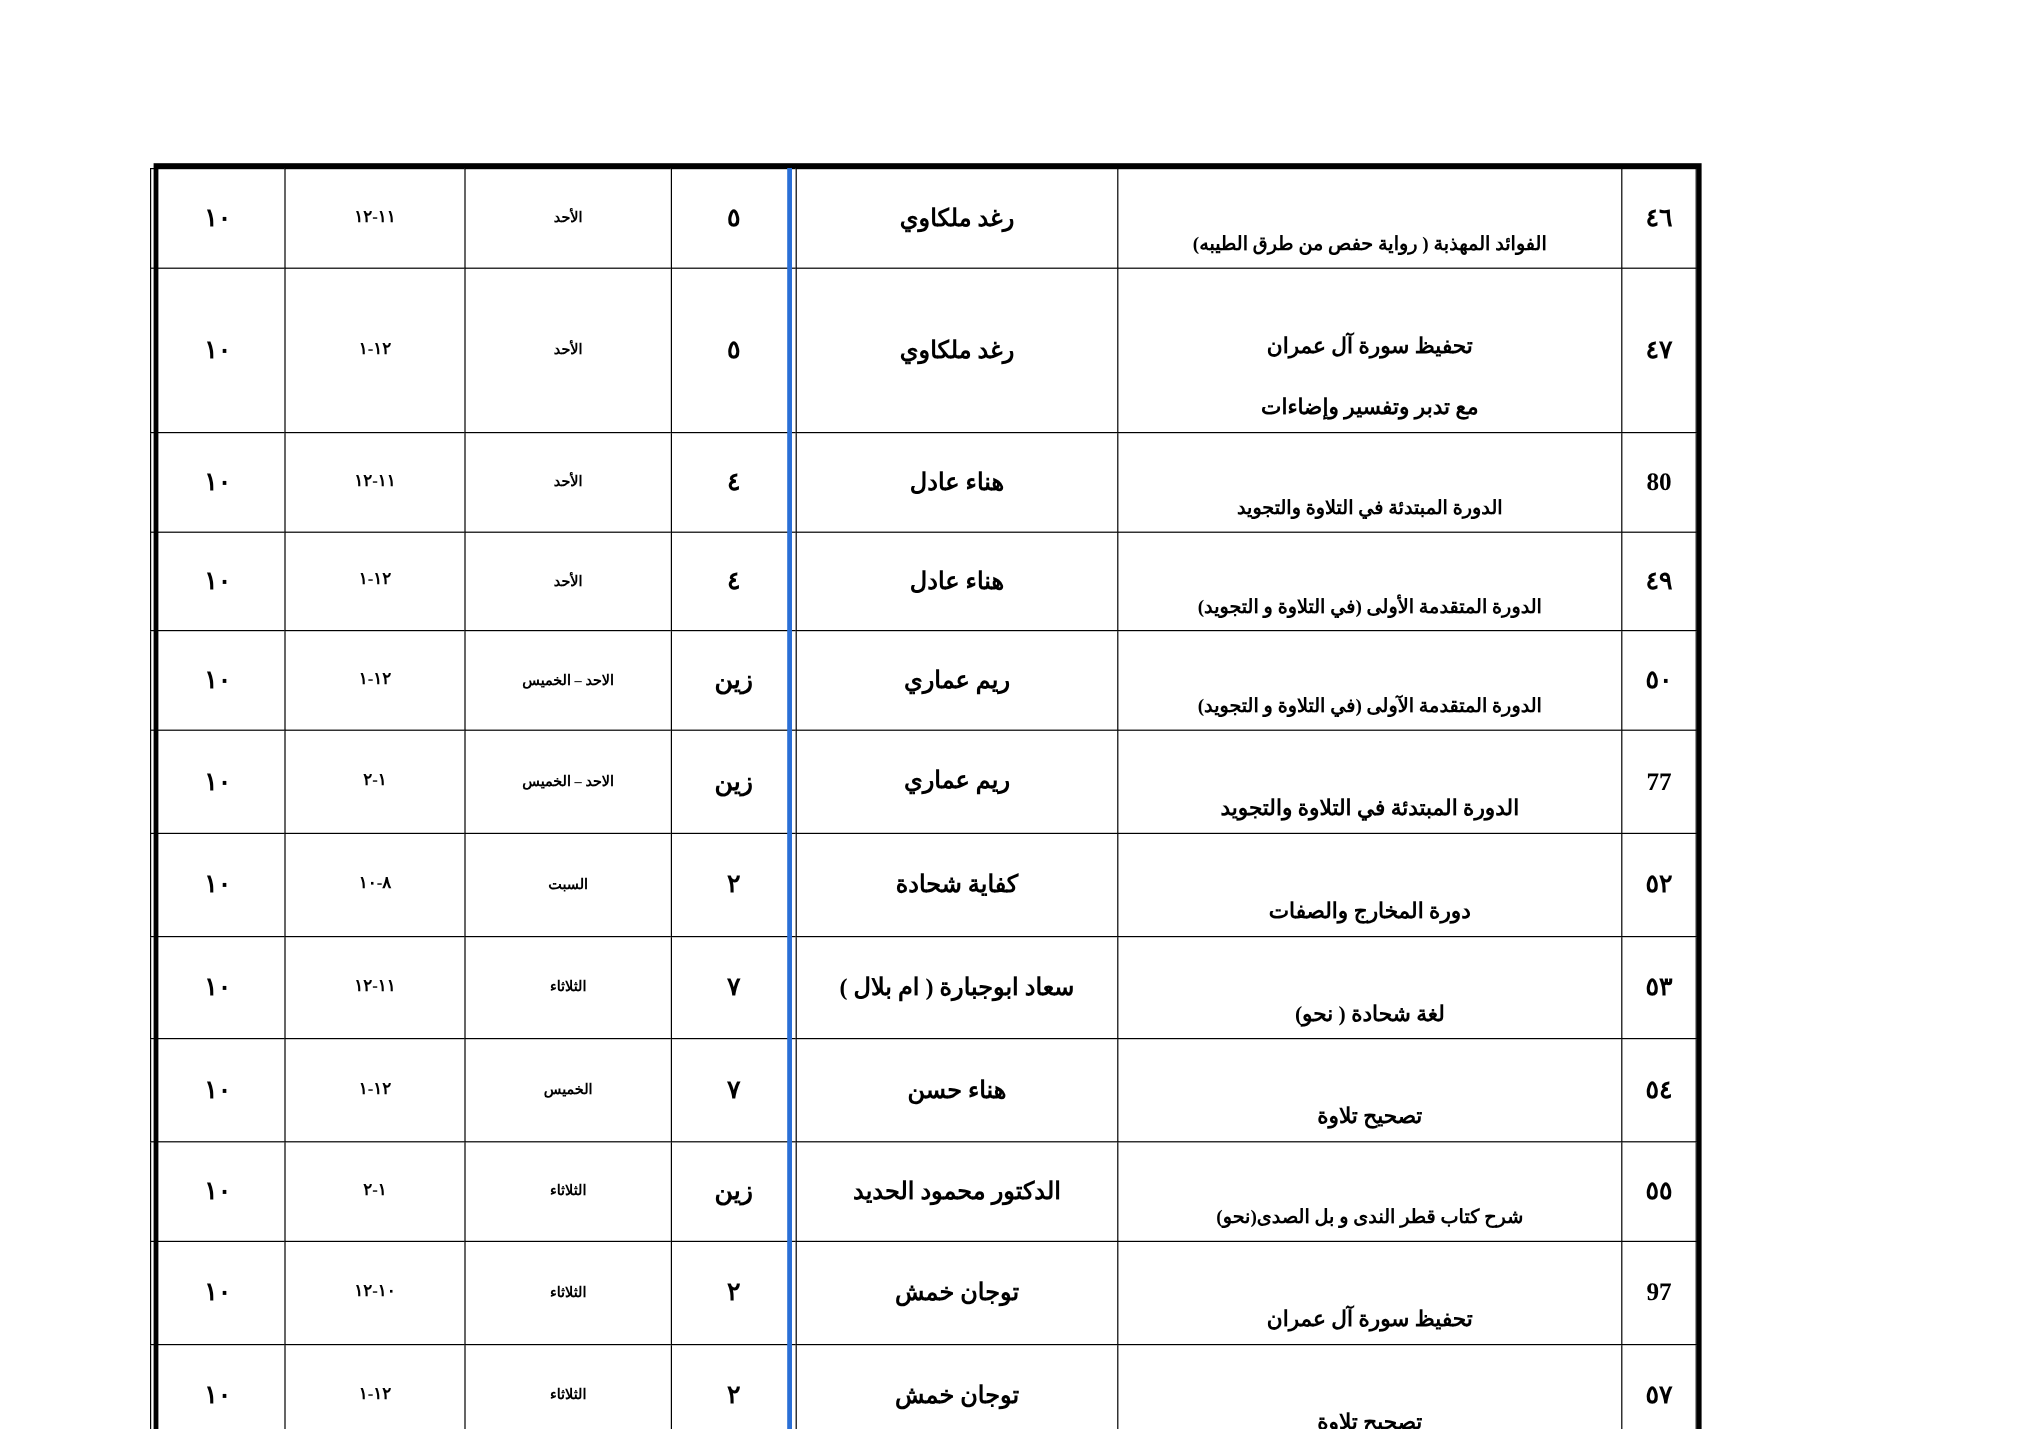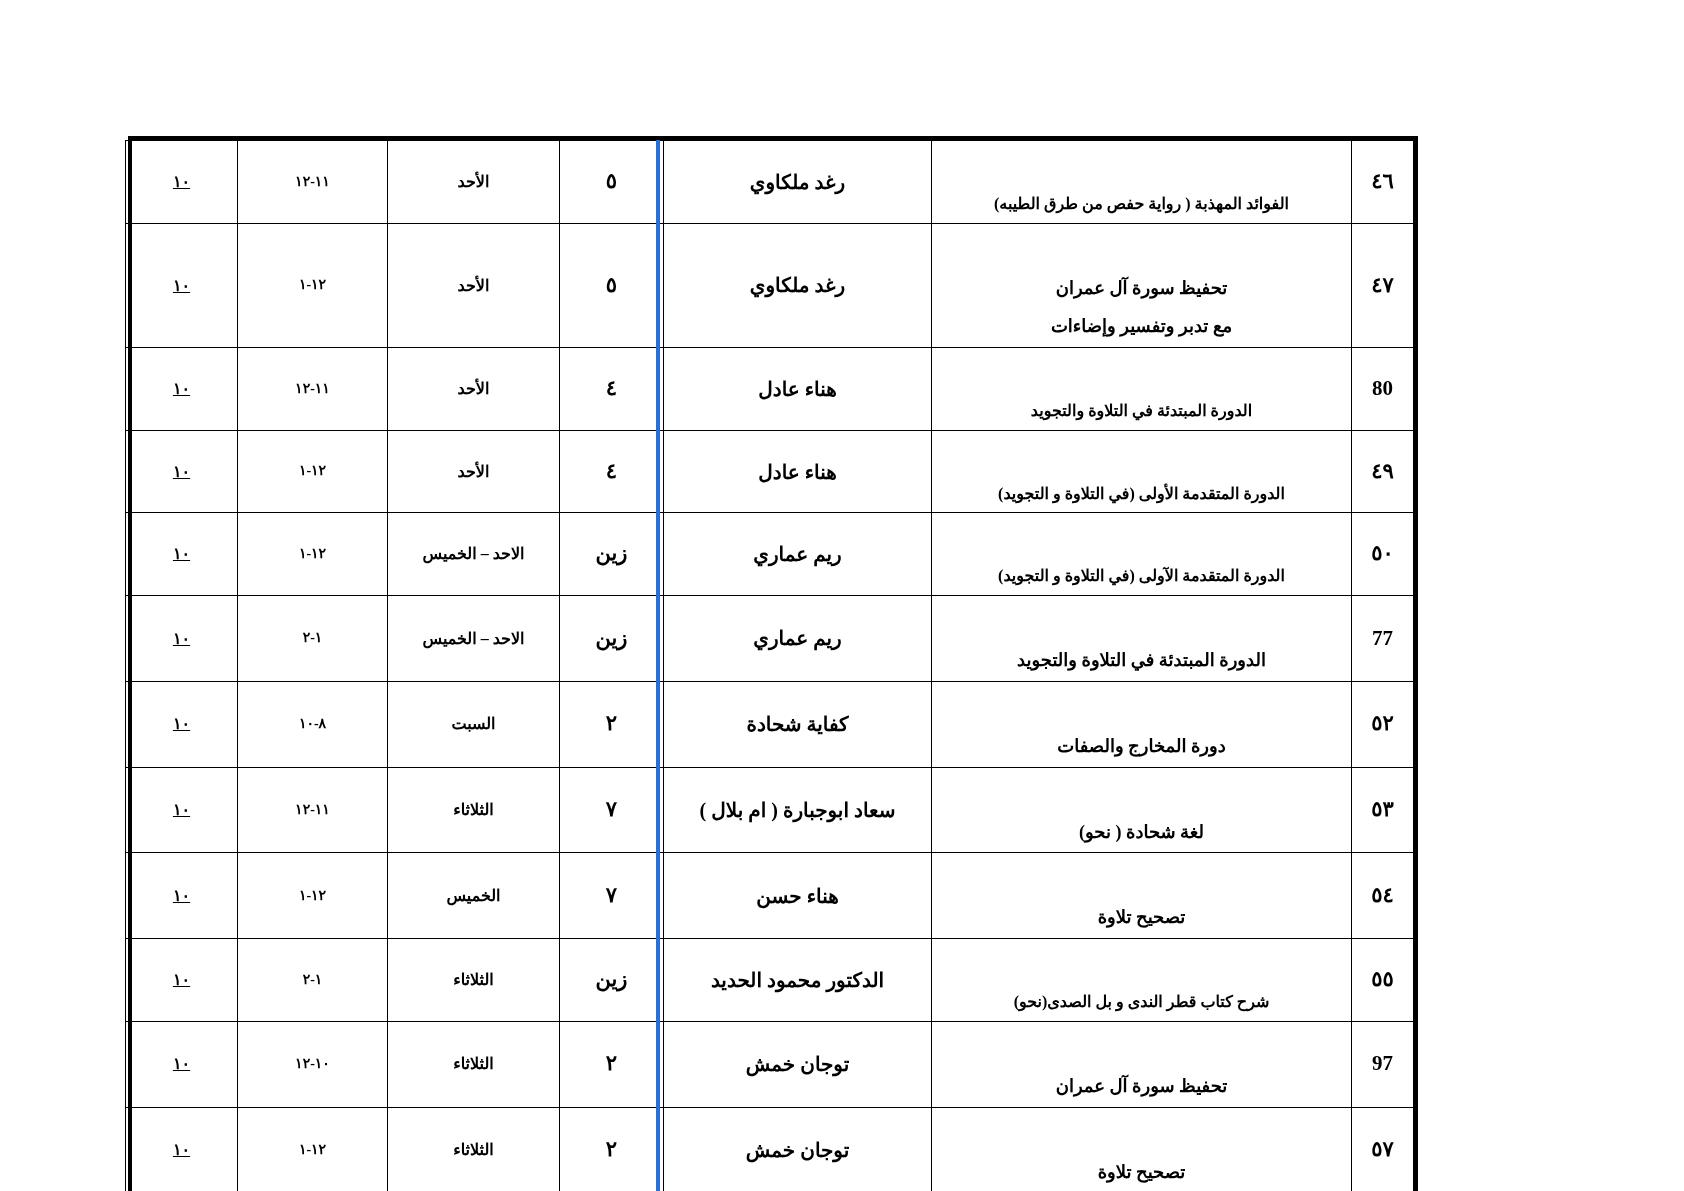--- a/index.html
+++ b/index.html
@@ -53,34 +53,34 @@
   col.c-level   { width: 104px; }
   col.c-day     { width: 172px; }
   col.c-time    { width: 150px; }
   col.c-count   { width: 112px; }
 
   td.index   { font-size: 21px; }
   td.course  { font-size: 18px; }
   td.course.small { font-size: 16px; }
   td.teacher { font-size: 20px; }
   td.level   { font-size: 21px; }
-  td.day     { font-size: 16px; }
+  td.day     { font-size: 12px; }
   td.time    { font-size: 14px; }
-  td.count   { font-size: 16px; text-decoration: underline; }
+  td.count   { font-size: 21px; }
 
   
   .blue-rule {
     position: absolute;
     top: 0;
     bottom: 0;
     width: 4px;
     background: #2a6fd6;
   }
   .course-line { display: block; margin-top: 44px; }
-  .course-line + .course-line { margin-top: 10px; }
+  .course-line + .course-line { margin-top: 23px; }
 </style>
 </head>
 <body>
 
 <div class="page">
   <div class="table-wrap">
     <div class="blue-rule" style="right:754px;"></div>
     <table class="schedule">
       <colgroup>
         <col class="c-index">

